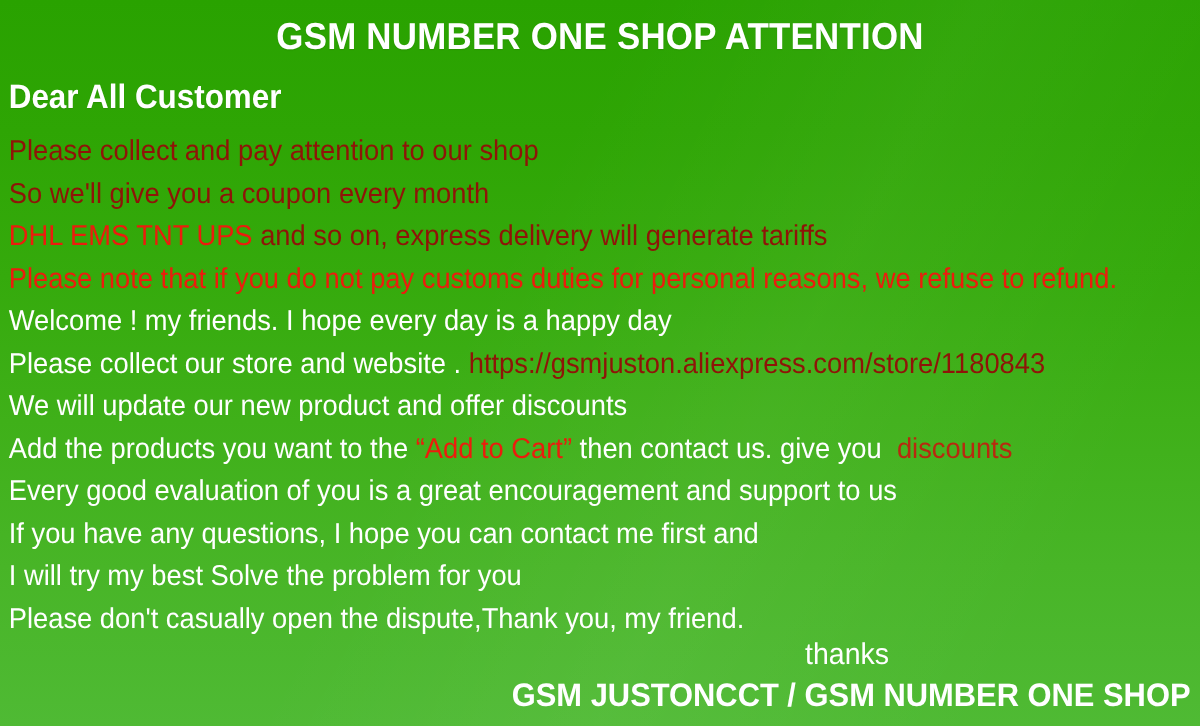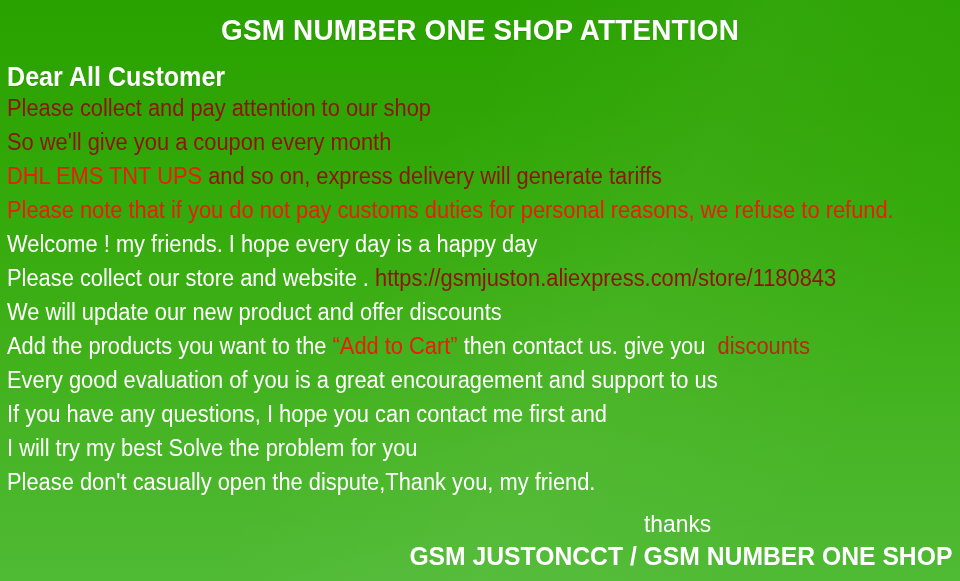--- a/index.html
+++ b/index.html
@@ -70,21 +70,21 @@
     font-size: 27px;
     font-weight: bold;
     transform: scaleX(0.93);
     transform-origin: left top;
     white-space: nowrap;
     text-shadow: 0 1px 1px rgba(0,0,0,0.10);
   }
 
   .lines {
     position: absolute;
-    top: 93px;
+    top: 105px;
     left: 7px;
     width: 950px;
   }
 
   .line {
     height: 34px;
     line-height: 30px;
     font-size: 23px;
     font-weight: normal;
     white-space: nowrap;

